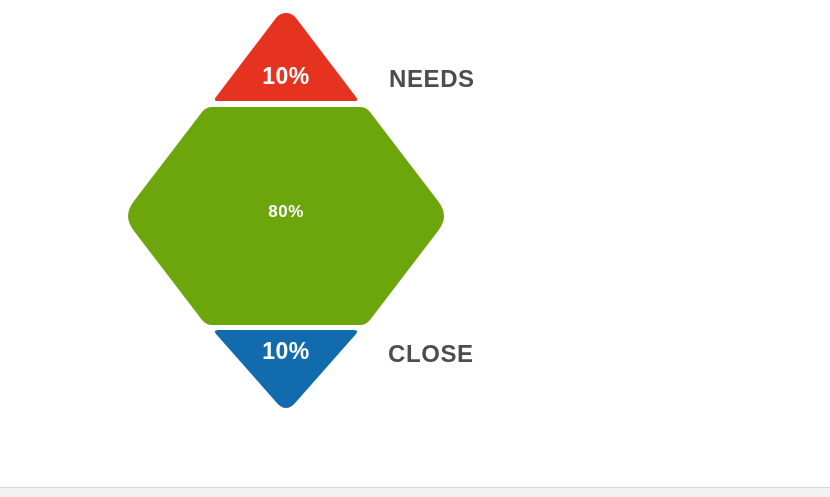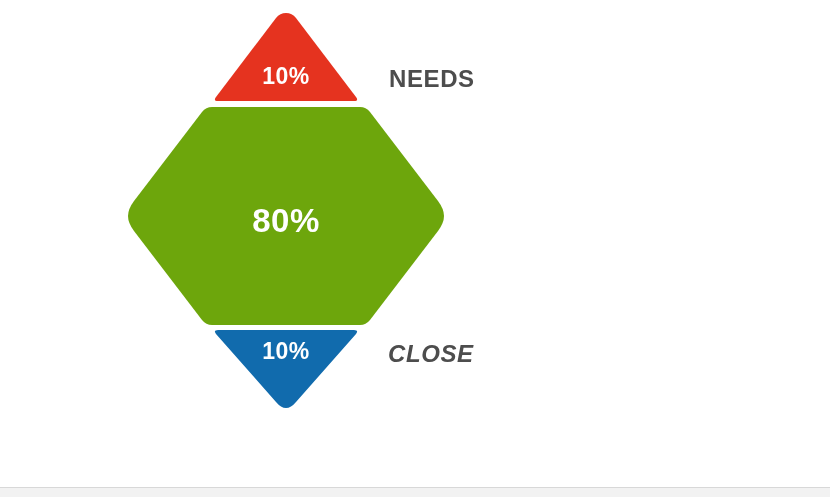--- a/index.html
+++ b/index.html
@@ -65,21 +65,21 @@
   .value-needs {
     left: 236px;
     top: 63px;
     width: 100px;
     font-size: 23px;
   }
   .value-presentation {
     left: 236px;
     top: 202px;
     width: 100px;
-    font-size: 33px;
+    font-size: 17px;
   }
   .value-close {
     left: 236px;
     top: 338px;
     width: 100px;
     font-size: 23px;
   }
 
   
   .caption {
@@ -99,21 +99,20 @@
     top: 189px;
     font-size: 24px;
     line-height: 30px;
     text-align: center;
     width: 250px;
   }
   .caption-close {
     left: 388px;
     top: 340px;
     font-size: 24px;
-    font-style: italic;
   }
 </style>
 </head>
 <body>
 
 <div class="canvas">
 
   <div class="diagram">
     <svg width="830" height="497" viewBox="0 0 830 497">
 

